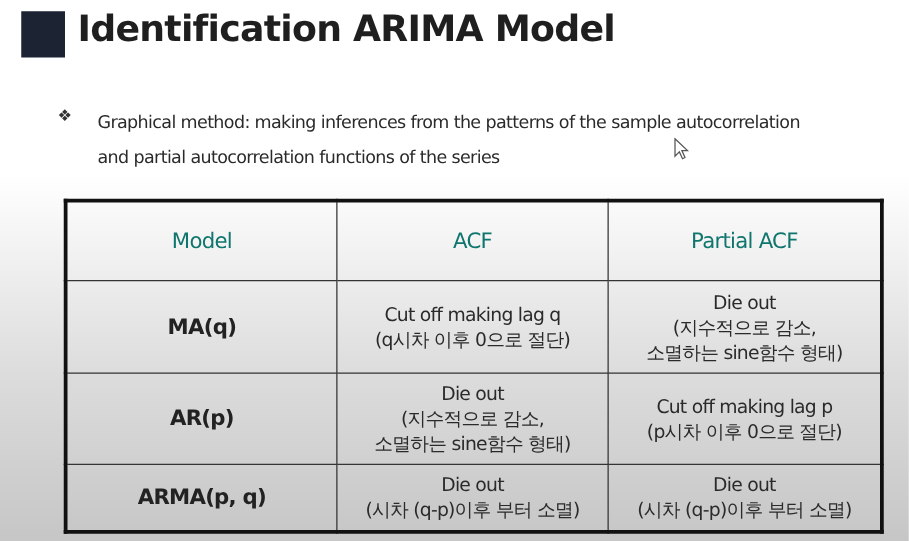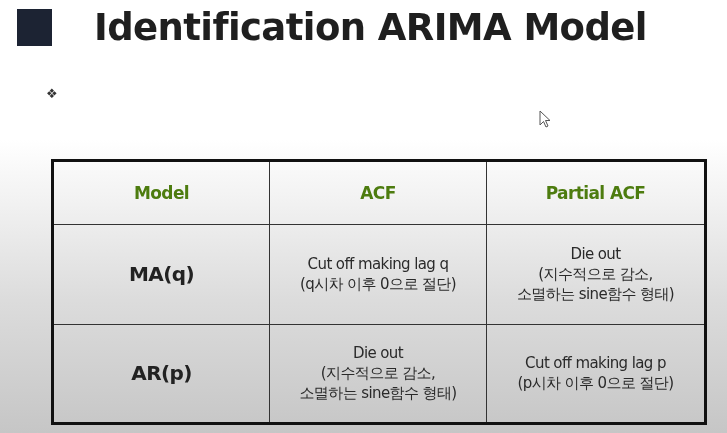--- a/index.html
+++ b/index.html
@@ -3,50 +3,52 @@
 <meta charset="utf-8">
 <style>
   html, body { margin:0; padding:0; }
   body {
     width:727px; height:433px; overflow:hidden; position:relative;
     background: linear-gradient(to bottom, #ffffff 0px, #ffffff 140px, #f2f2f2 200px, #dcdcdc 300px, #c6c6c6 433px);
     font-family: "DejaVu Sans", "Liberation Sans", sans-serif;
     color:#222;
   }
   .title-block { position:absolute; left:17px; top:9px; width:35px; height:37px; background:#1c2333; }
-  .title { position:absolute; left:62px; top:6px; font-size:37px; font-weight:bold; color:#1f1f1f; letter-spacing:-0.6px; white-space:nowrap;margin-left:32px; }
+  .title { position:absolute; left:62px; top:6px; font-size:29px; font-weight:bold; color:#1f1f1f; letter-spacing:-0.6px; white-space:nowrap; }
   .bullet-icon { position:absolute; left:46px; top:86px; font-size:13px; color:#333; }
   .bullet-text { position:absolute; left:78px; top:84px; width:600px; font-size:14px; line-height:28px; color:#2a2a2a; letter-spacing:-0.5px; }
   .cursor { position:absolute; left:539px; top:110px; width:14px; height:20px; }
   table.ident {
     position:absolute; left:51px; top:159px; width:653px; height:266px;
     border-collapse:collapse; border:3px solid #111;
     table-layout:fixed;
   }
   table.ident th, table.ident td {
     border:1.5px solid #333; text-align:center; vertical-align:middle;
     padding:0 2px; letter-spacing:-0.6px;
   }
-  table.ident th { font-size:17px; font-weight:bold; color:#4d7c0f; height:62px; }
-  td.model { font-size:20px; font-weight:bold; color:#222; }
+  table.ident th { font-size:17px; font-weight:normal; color:#0f766e; height:62px; }
+  td.model { font-size:17px; font-weight:bold; color:#222; }
   td.cell { font-size:15px; line-height:20px; color:#2a2a2a; }
   tr.r1 td { height:73px; }
   tr.r2 td { height:72px; }
   tr.r3 td { height:52px; }
   col.c1 { width:217px; } col.c2 { width:217px; } col.c3 { width:219px; }
   .line { display:block; white-space:nowrap; }
 </style>
 </head>
 <body>
 
 <div class="title-block"></div>
 <div class="title">Identification ARIMA Model</div>
 
 <div class="bullet-icon">❖</div>
 <div class="bullet-text">
+  <span class="line">Graphical method: making inferences from the patterns of the sample autocorrelation</span>
+  <span class="line">and partial autocorrelation functions of the series</span>
 </div>
 
 <svg class="cursor" viewBox="0 0 14 20">
   <path d="M1 1 L1 15 L4.5 11.5 L7 17 L9 16 L6.5 10.5 L11 10.5 Z" fill="#fff" stroke="#555" stroke-width="1"></path>
 </svg>
 
 <table class="ident">
   <colgroup>
       <col class="c1">
       <col class="c2">
@@ -77,14 +79,25 @@
       <td class="cell">
         <span class="line">Die out</span>
         <span class="line">(지수적으로 감소,</span>
         <span class="line">소멸하는 sine함수 형태)</span>
       </td>
       <td class="cell">
         <span class="line">Cut off making lag p</span>
         <span class="line">(p시차 이후 0으로 절단)</span>
       </td>
     </tr>
+    <tr class="r3">
+      <td class="model">ARMA(p, q)</td>
+      <td class="cell">
+        <span class="line">Die out</span>
+        <span class="line">(시차 (q-p)이후 부터 소멸)</span>
+      </td>
+      <td class="cell">
+        <span class="line">Die out</span>
+        <span class="line">(시차 (q-p)이후 부터 소멸)</span>
+      </td>
+    </tr>
   </tbody>
 </table>
 
 </body></html>

